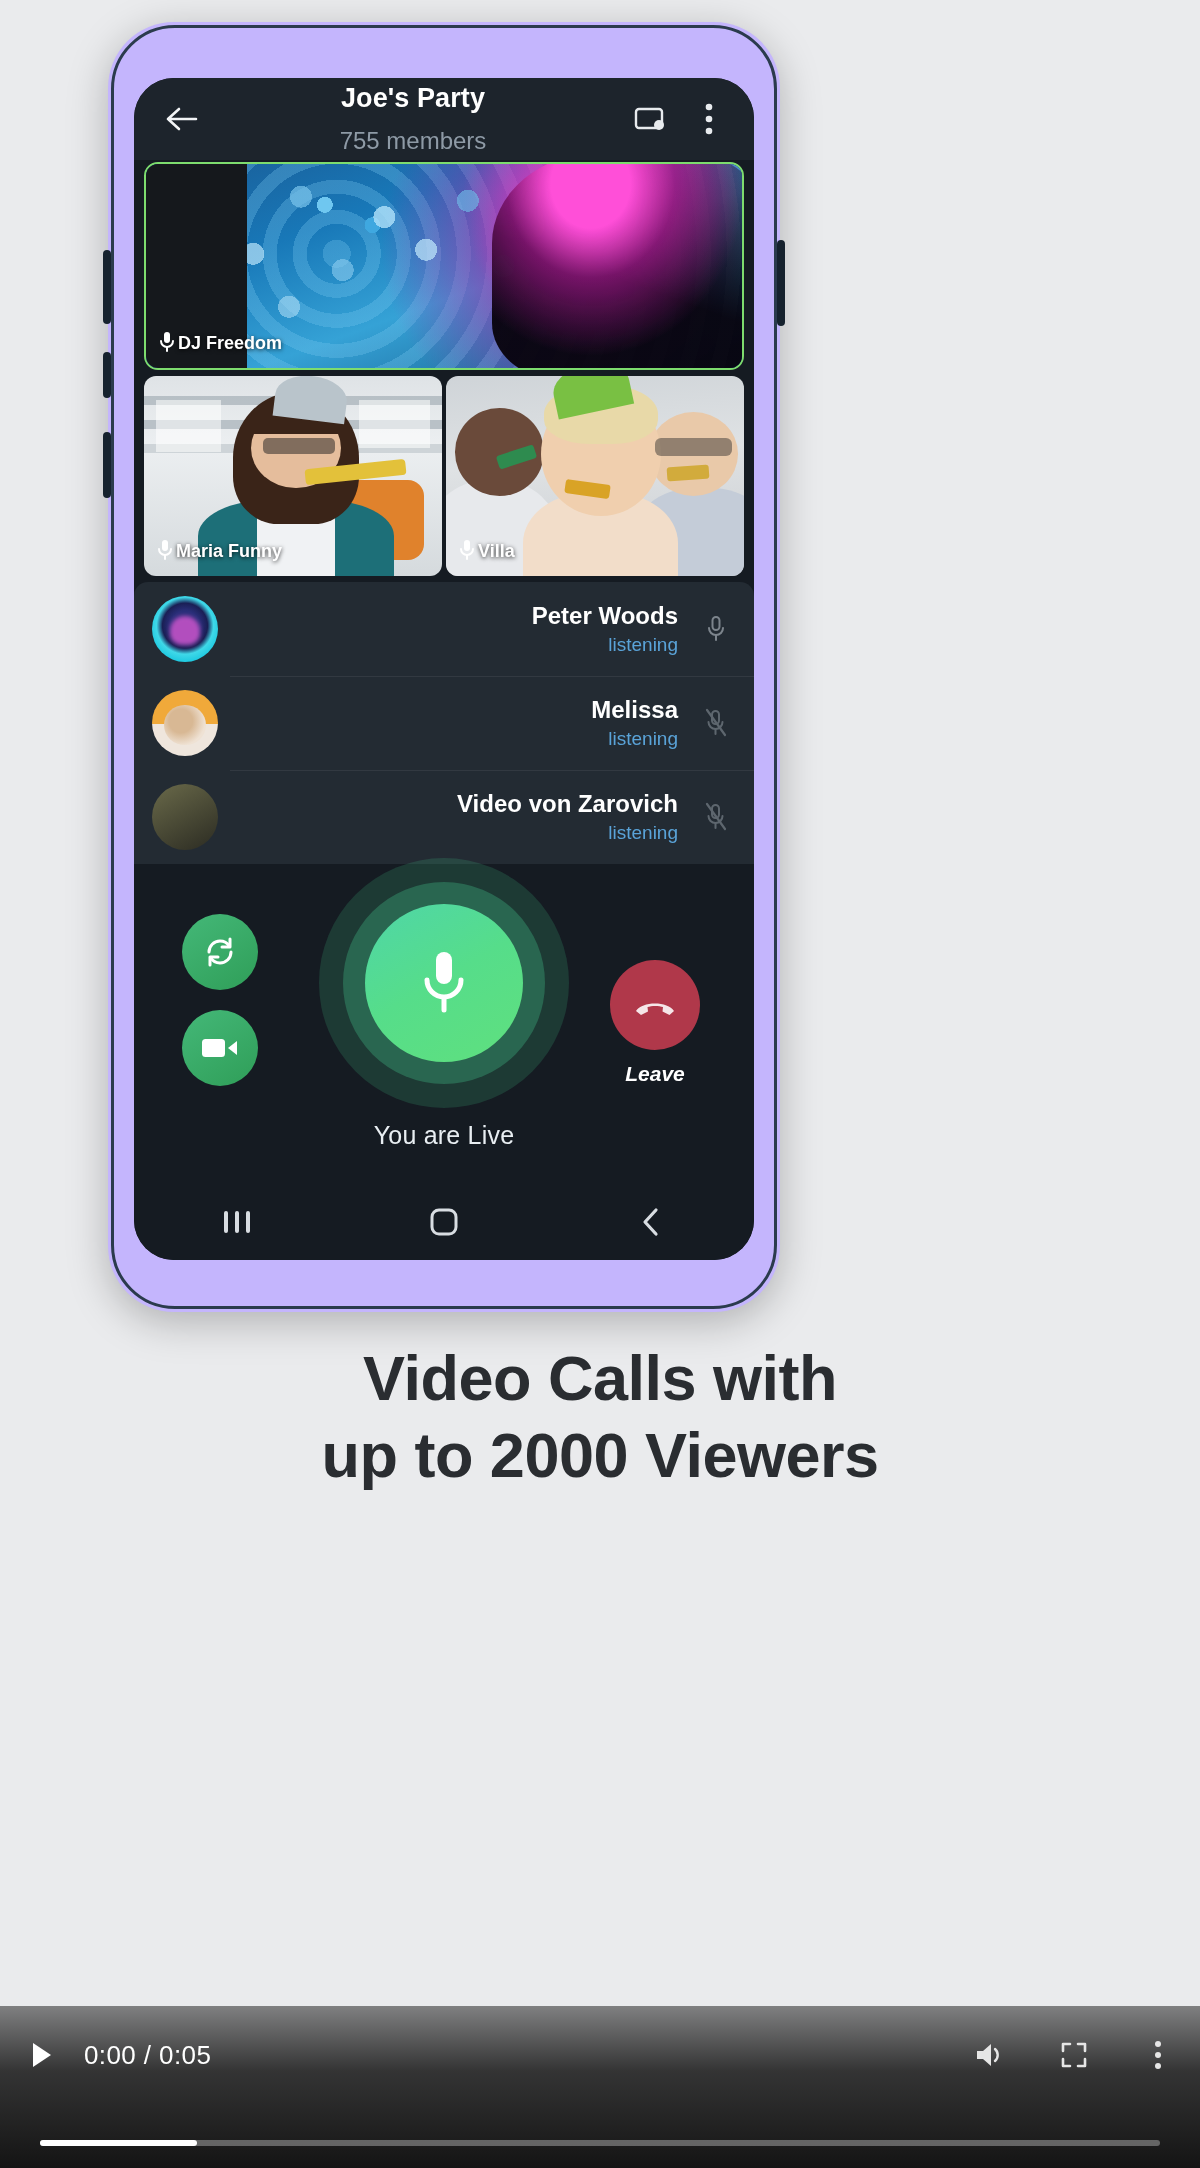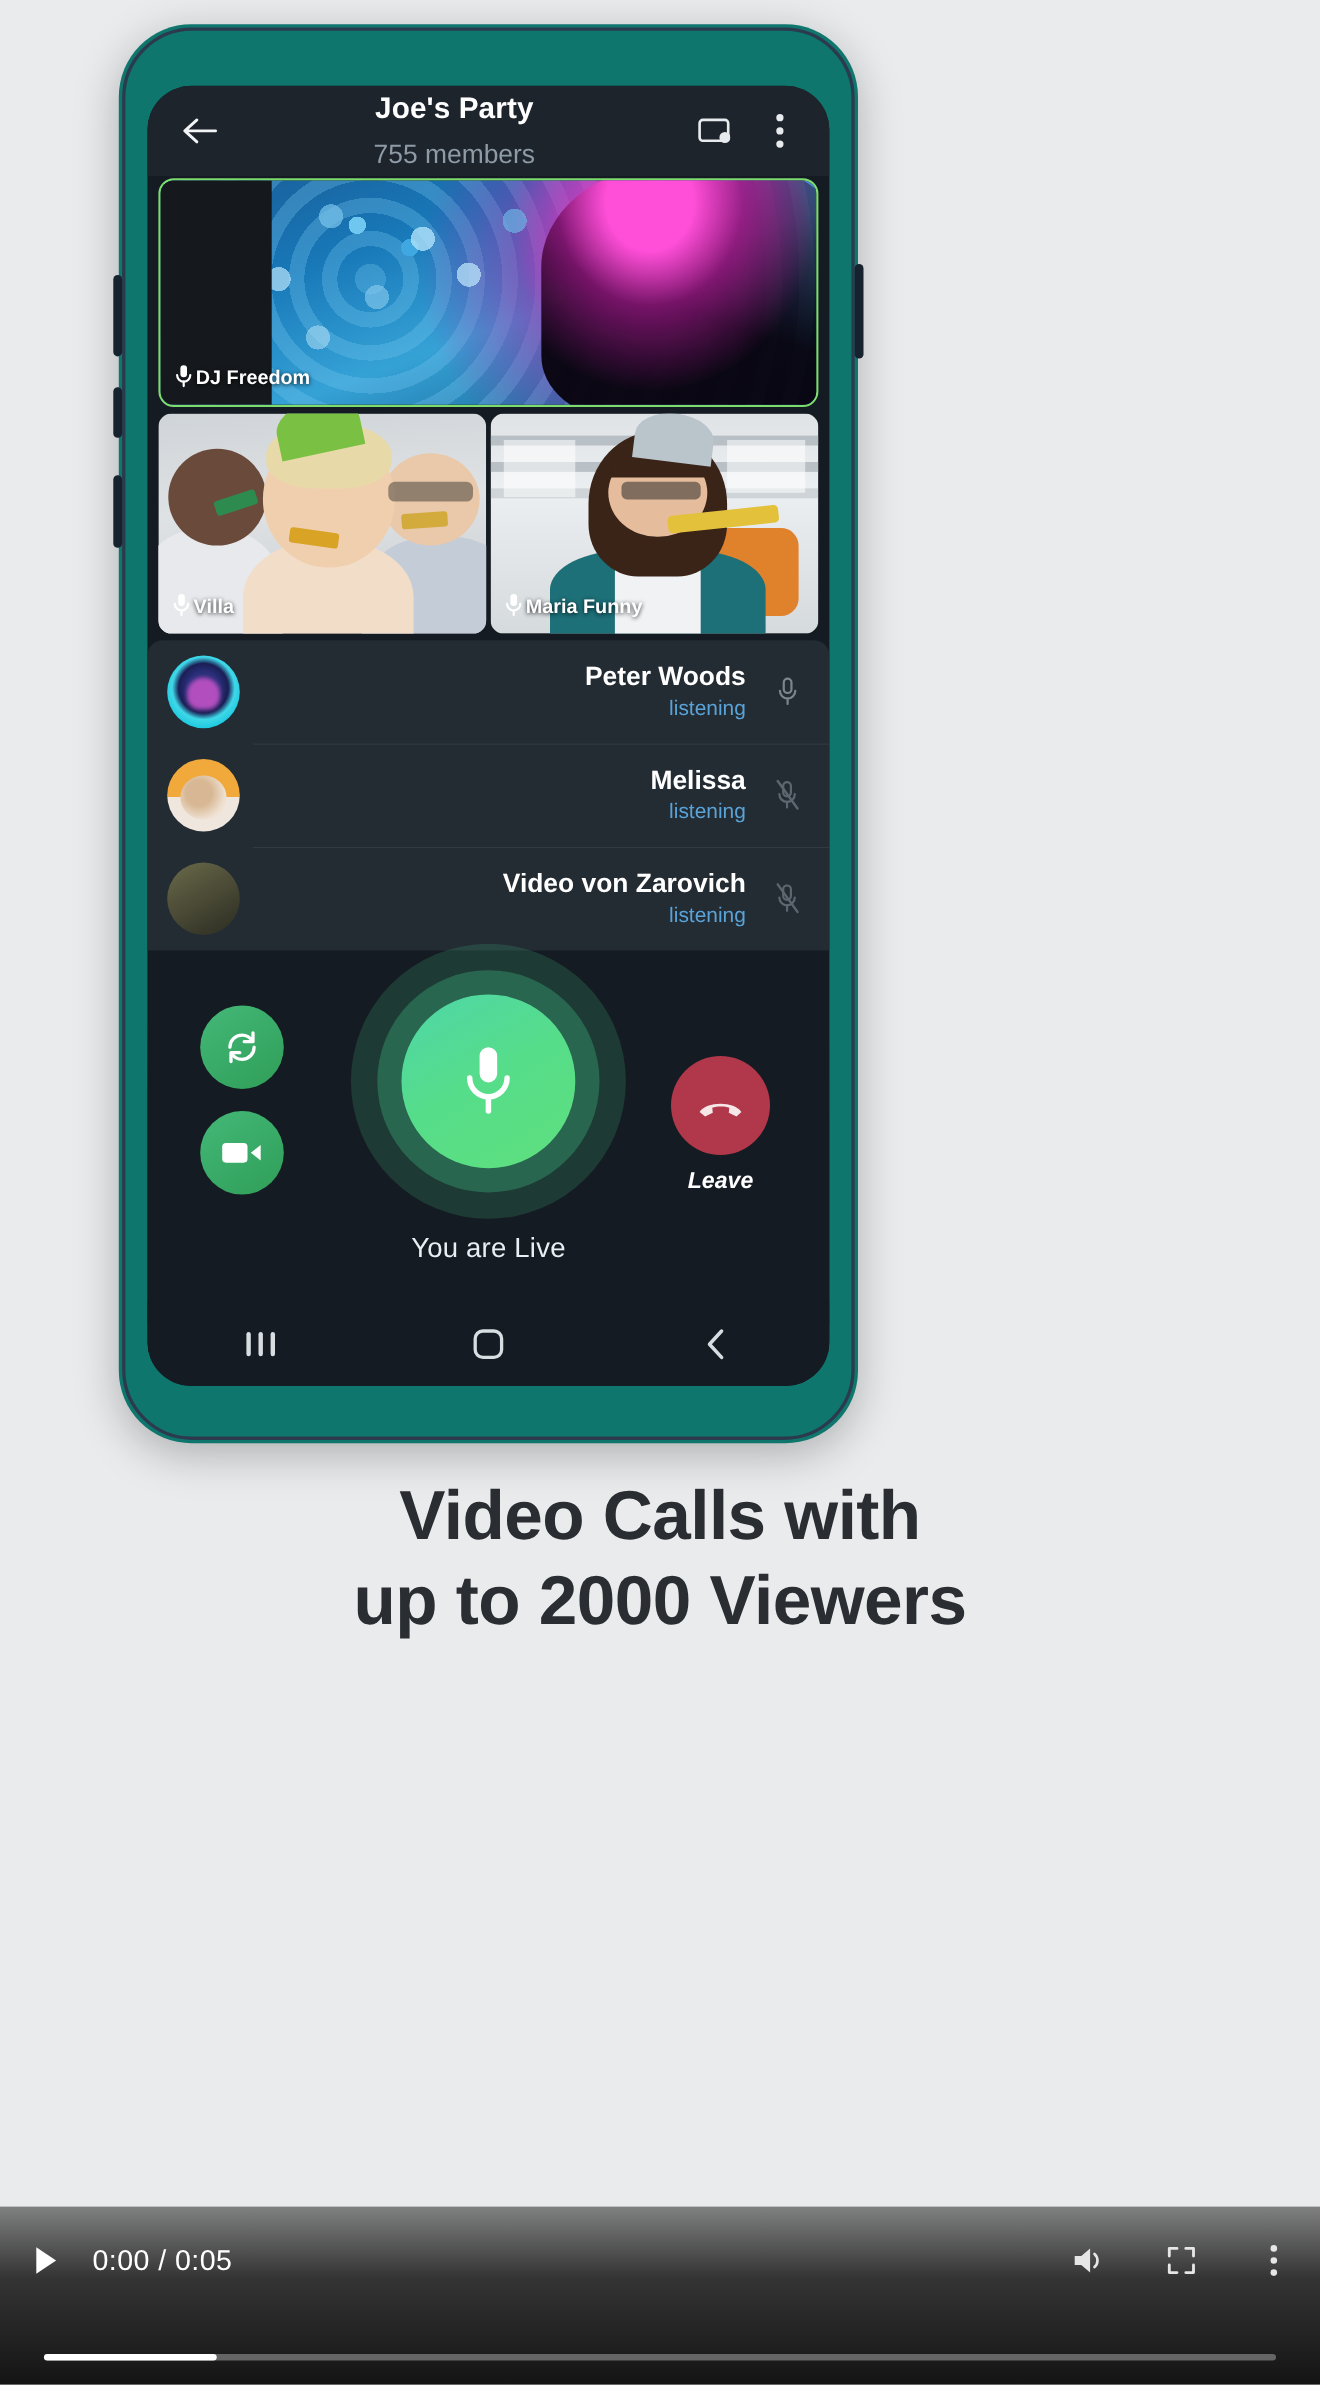--- a/index.html
+++ b/index.html
@@ -10,21 +10,21 @@
     overflow: hidden;
   }
 
   #root { position: relative; width: 1200px; height: 2168px; background: #eaebed; }
 
   
   .phone {
     position: absolute;
     left: 108px; top: 22px;
     width: 672px; height: 1290px;
-    background: #0f766e;
+    background: #c4b5fd;
     border-radius: 66px;
     box-shadow: 0 10px 40px rgba(0,0,0,.25);
     padding: 10px;
   }
   .phone-bezel-hl {
     position: absolute; inset: 3px;
     border-radius: 64px;
     border: 3px solid #2b3b4d;
     pointer-events: none;
   }
@@ -297,47 +297,20 @@
                 <rect x="6" y="2" width="6" height="11" rx="3" fill="#fff"></rect>
                 <path d="M3 11a6 6 0 0 0 12 0" stroke="#fff" stroke-width="2" fill="none" stroke-linecap="round"></path>
                 <path d="M9 17v4" stroke="#fff" stroke-width="2" stroke-linecap="round"></path>
               </svg>
             </span>
             <span>DJ Freedom</span>
           </div>
         </div>
 
         <div class="tile-row">
-
-          <div class="tile-half">
-            <div class="bg-party">
-              <span class="pp pp-body1"></span>
-              <span class="pp pp-body3"></span>
-              <span class="pp pp-body2"></span>
-              <span class="pp pp-head1"></span>
-              <span class="pp pp-head3"></span>
-              <span class="pp pp-head2"></span>
-              <span class="pp pp-hair"></span>
-              <span class="pp pp-hat"></span>
-              <span class="pp pp-glass"></span>
-              <span class="pp pp-blow1"></span>
-              <span class="pp pp-blow2"></span>
-              <span class="pp pp-blow3"></span>
-            </div>
-            <div class="tile-label">
-              <span class="mic-badge">
-                <svg width="18" height="24" viewBox="0 0 18 24">
-                  <rect x="6" y="2" width="6" height="11" rx="3" fill="#fff"></rect>
-                  <path d="M3 11a6 6 0 0 0 12 0" stroke="#fff" stroke-width="2" fill="none" stroke-linecap="round"></path>
-                  <path d="M9 17v4" stroke="#fff" stroke-width="2" stroke-linecap="round"></path>
-                </svg>
-              </span>
-              <span>Villa</span>
-            </div>
-          </div>
 
           <div class="tile-half">
             <div class="bg-office">
               <span class="of-beam" style="top:10%"></span>
               <span class="of-beam" style="top:22%"></span>
               <span class="of-beam" style="top:34%; opacity:.6"></span>
               <span class="of-w" style="left:4%; top:12%; width:22%; height:26%;"></span>
               <span class="of-w" style="left:72%; top:12%; width:24%; height:24%;"></span>
               <span class="mf-chair"></span>
               <span class="mf-body"></span>
@@ -354,20 +327,47 @@
                 <svg width="18" height="24" viewBox="0 0 18 24">
                   <rect x="6" y="2" width="6" height="11" rx="3" fill="#fff"></rect>
                   <path d="M3 11a6 6 0 0 0 12 0" stroke="#fff" stroke-width="2" fill="none" stroke-linecap="round"></path>
                   <path d="M9 17v4" stroke="#fff" stroke-width="2" stroke-linecap="round"></path>
                 </svg>
               </span>
               <span>Maria Funny</span>
             </div>
           </div>
 
+          <div class="tile-half">
+            <div class="bg-party">
+              <span class="pp pp-body1"></span>
+              <span class="pp pp-body3"></span>
+              <span class="pp pp-body2"></span>
+              <span class="pp pp-head1"></span>
+              <span class="pp pp-head3"></span>
+              <span class="pp pp-head2"></span>
+              <span class="pp pp-hair"></span>
+              <span class="pp pp-hat"></span>
+              <span class="pp pp-glass"></span>
+              <span class="pp pp-blow1"></span>
+              <span class="pp pp-blow2"></span>
+              <span class="pp pp-blow3"></span>
+            </div>
+            <div class="tile-label">
+              <span class="mic-badge">
+                <svg width="18" height="24" viewBox="0 0 18 24">
+                  <rect x="6" y="2" width="6" height="11" rx="3" fill="#fff"></rect>
+                  <path d="M3 11a6 6 0 0 0 12 0" stroke="#fff" stroke-width="2" fill="none" stroke-linecap="round"></path>
+                  <path d="M9 17v4" stroke="#fff" stroke-width="2" stroke-linecap="round"></path>
+                </svg>
+              </span>
+              <span>Villa</span>
+            </div>
+          </div>
+
         </div>
       </div>
 
       <div class="plist">
 
         <div class="prow">
           <div class="avatar av-peter"></div>
           <div class="pinfo">
             <div class="pname">Peter Woods</div>
             <div class="pstat">listening</div>

